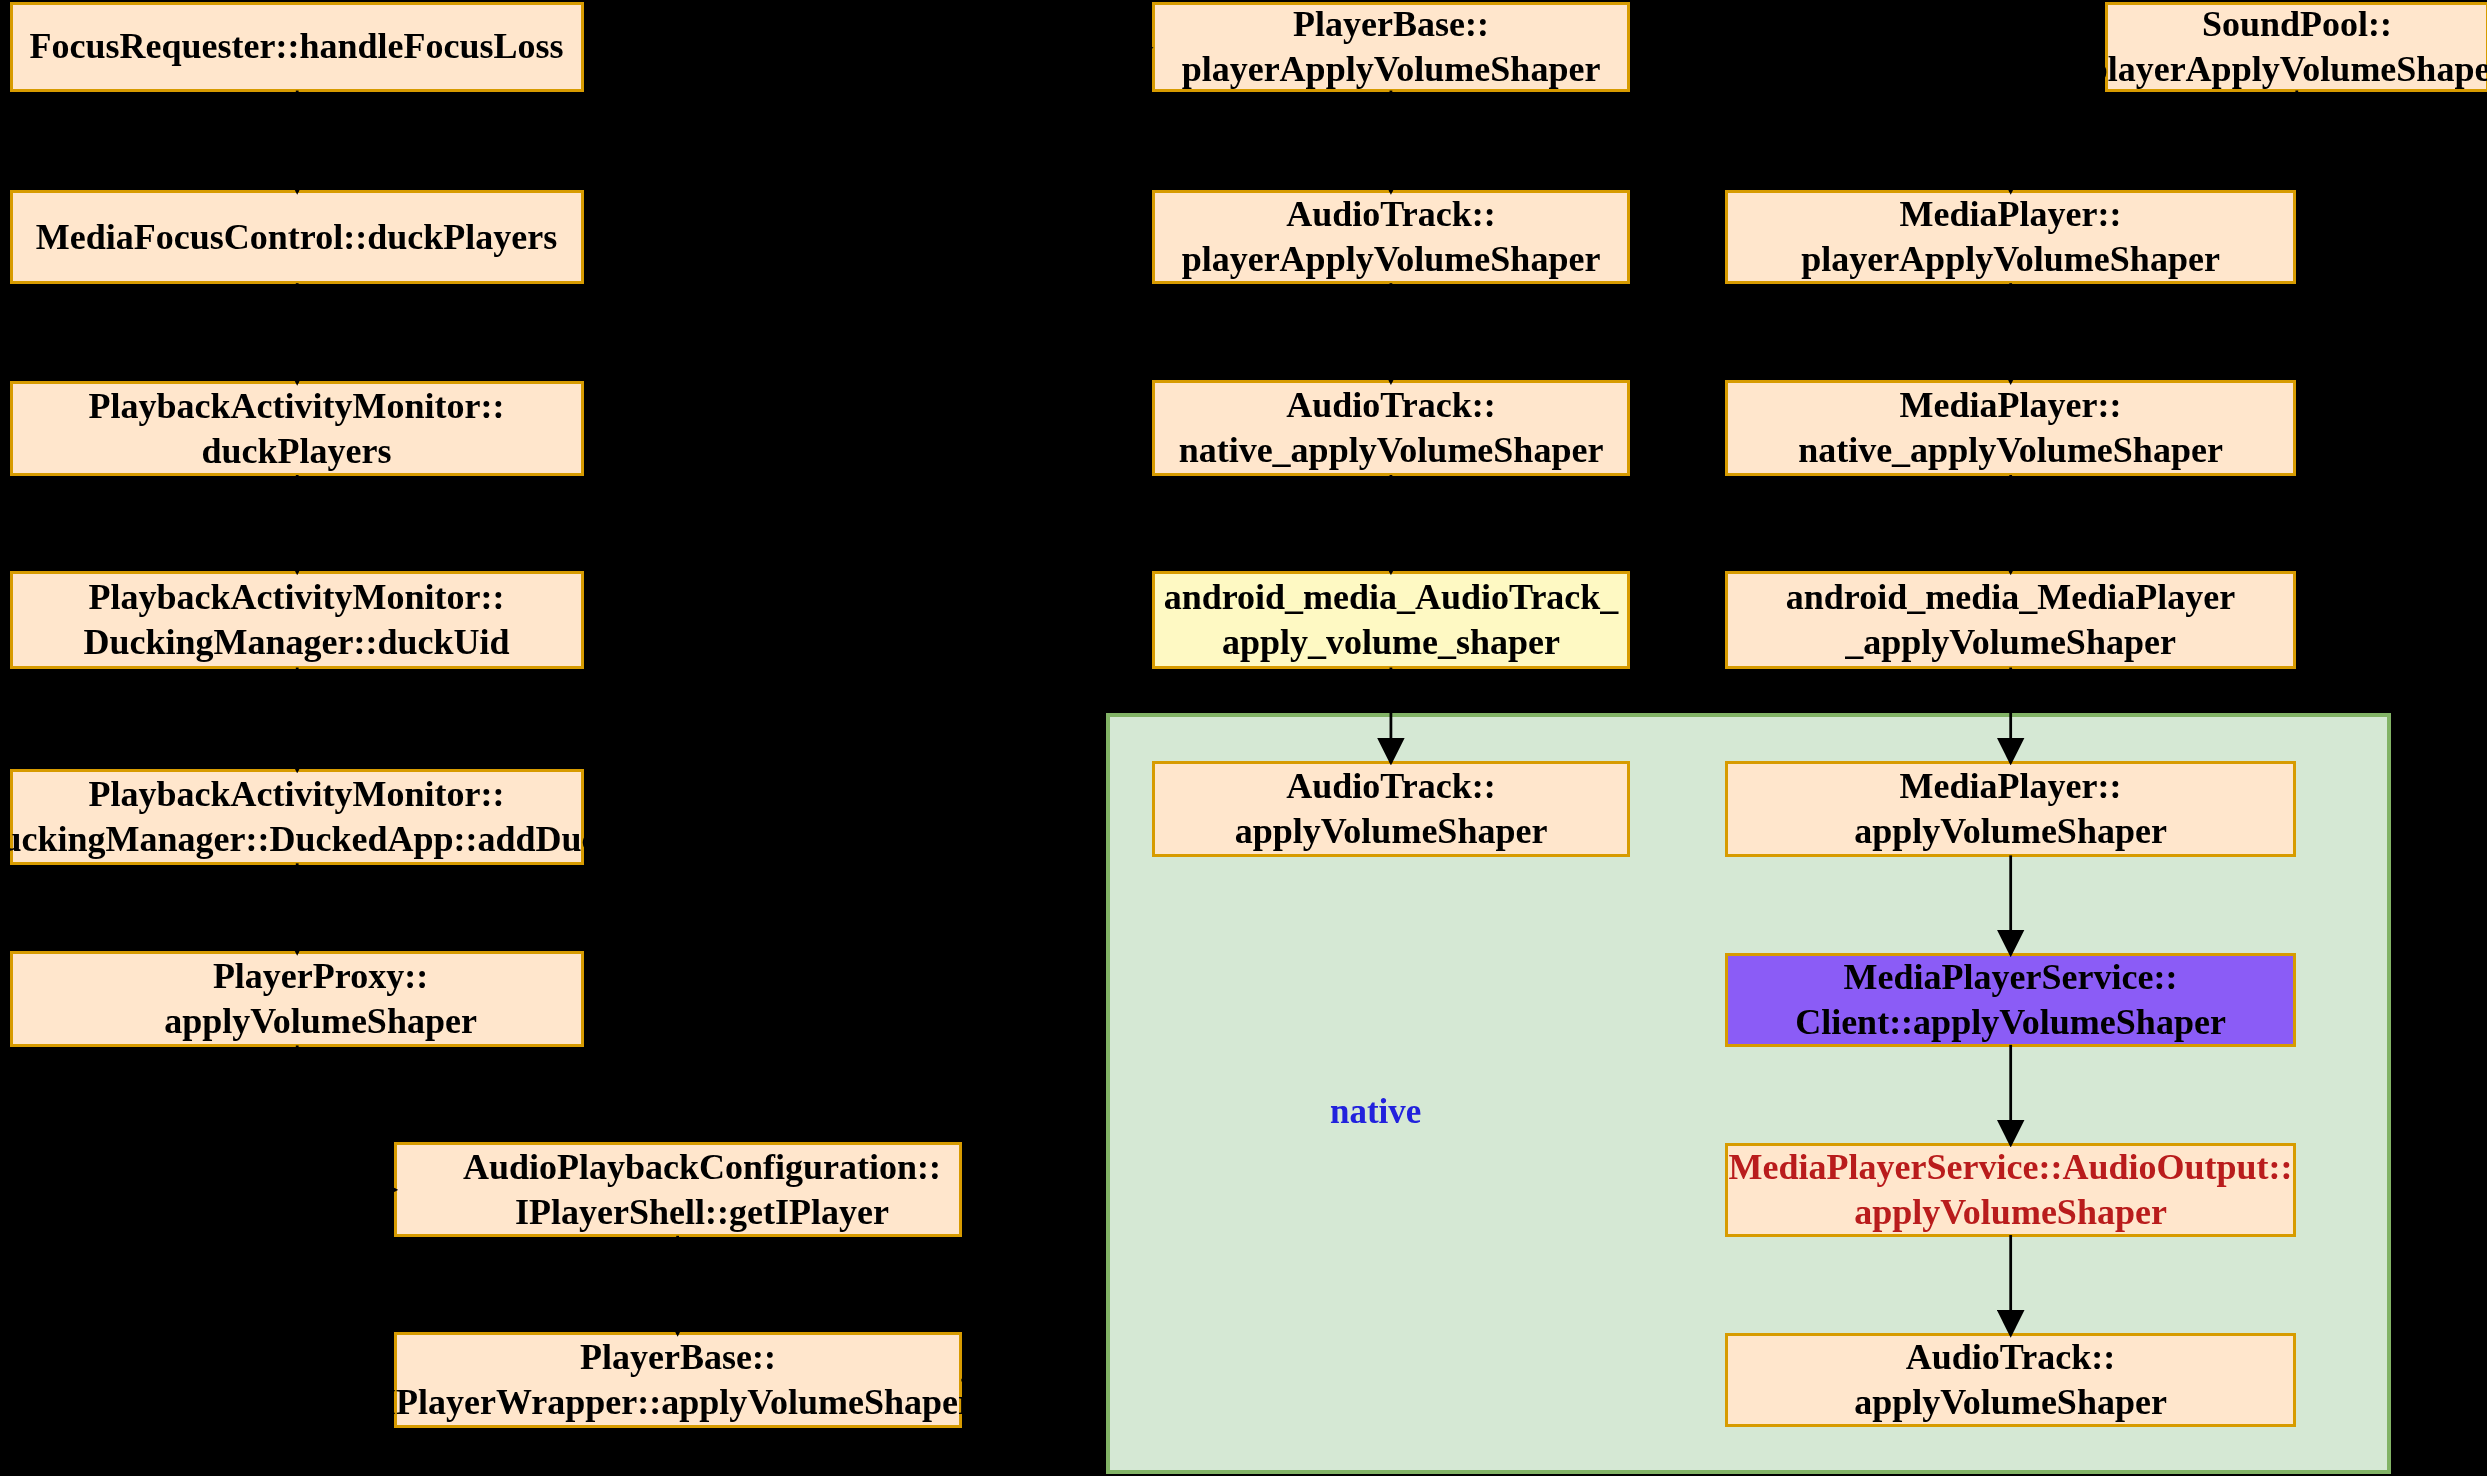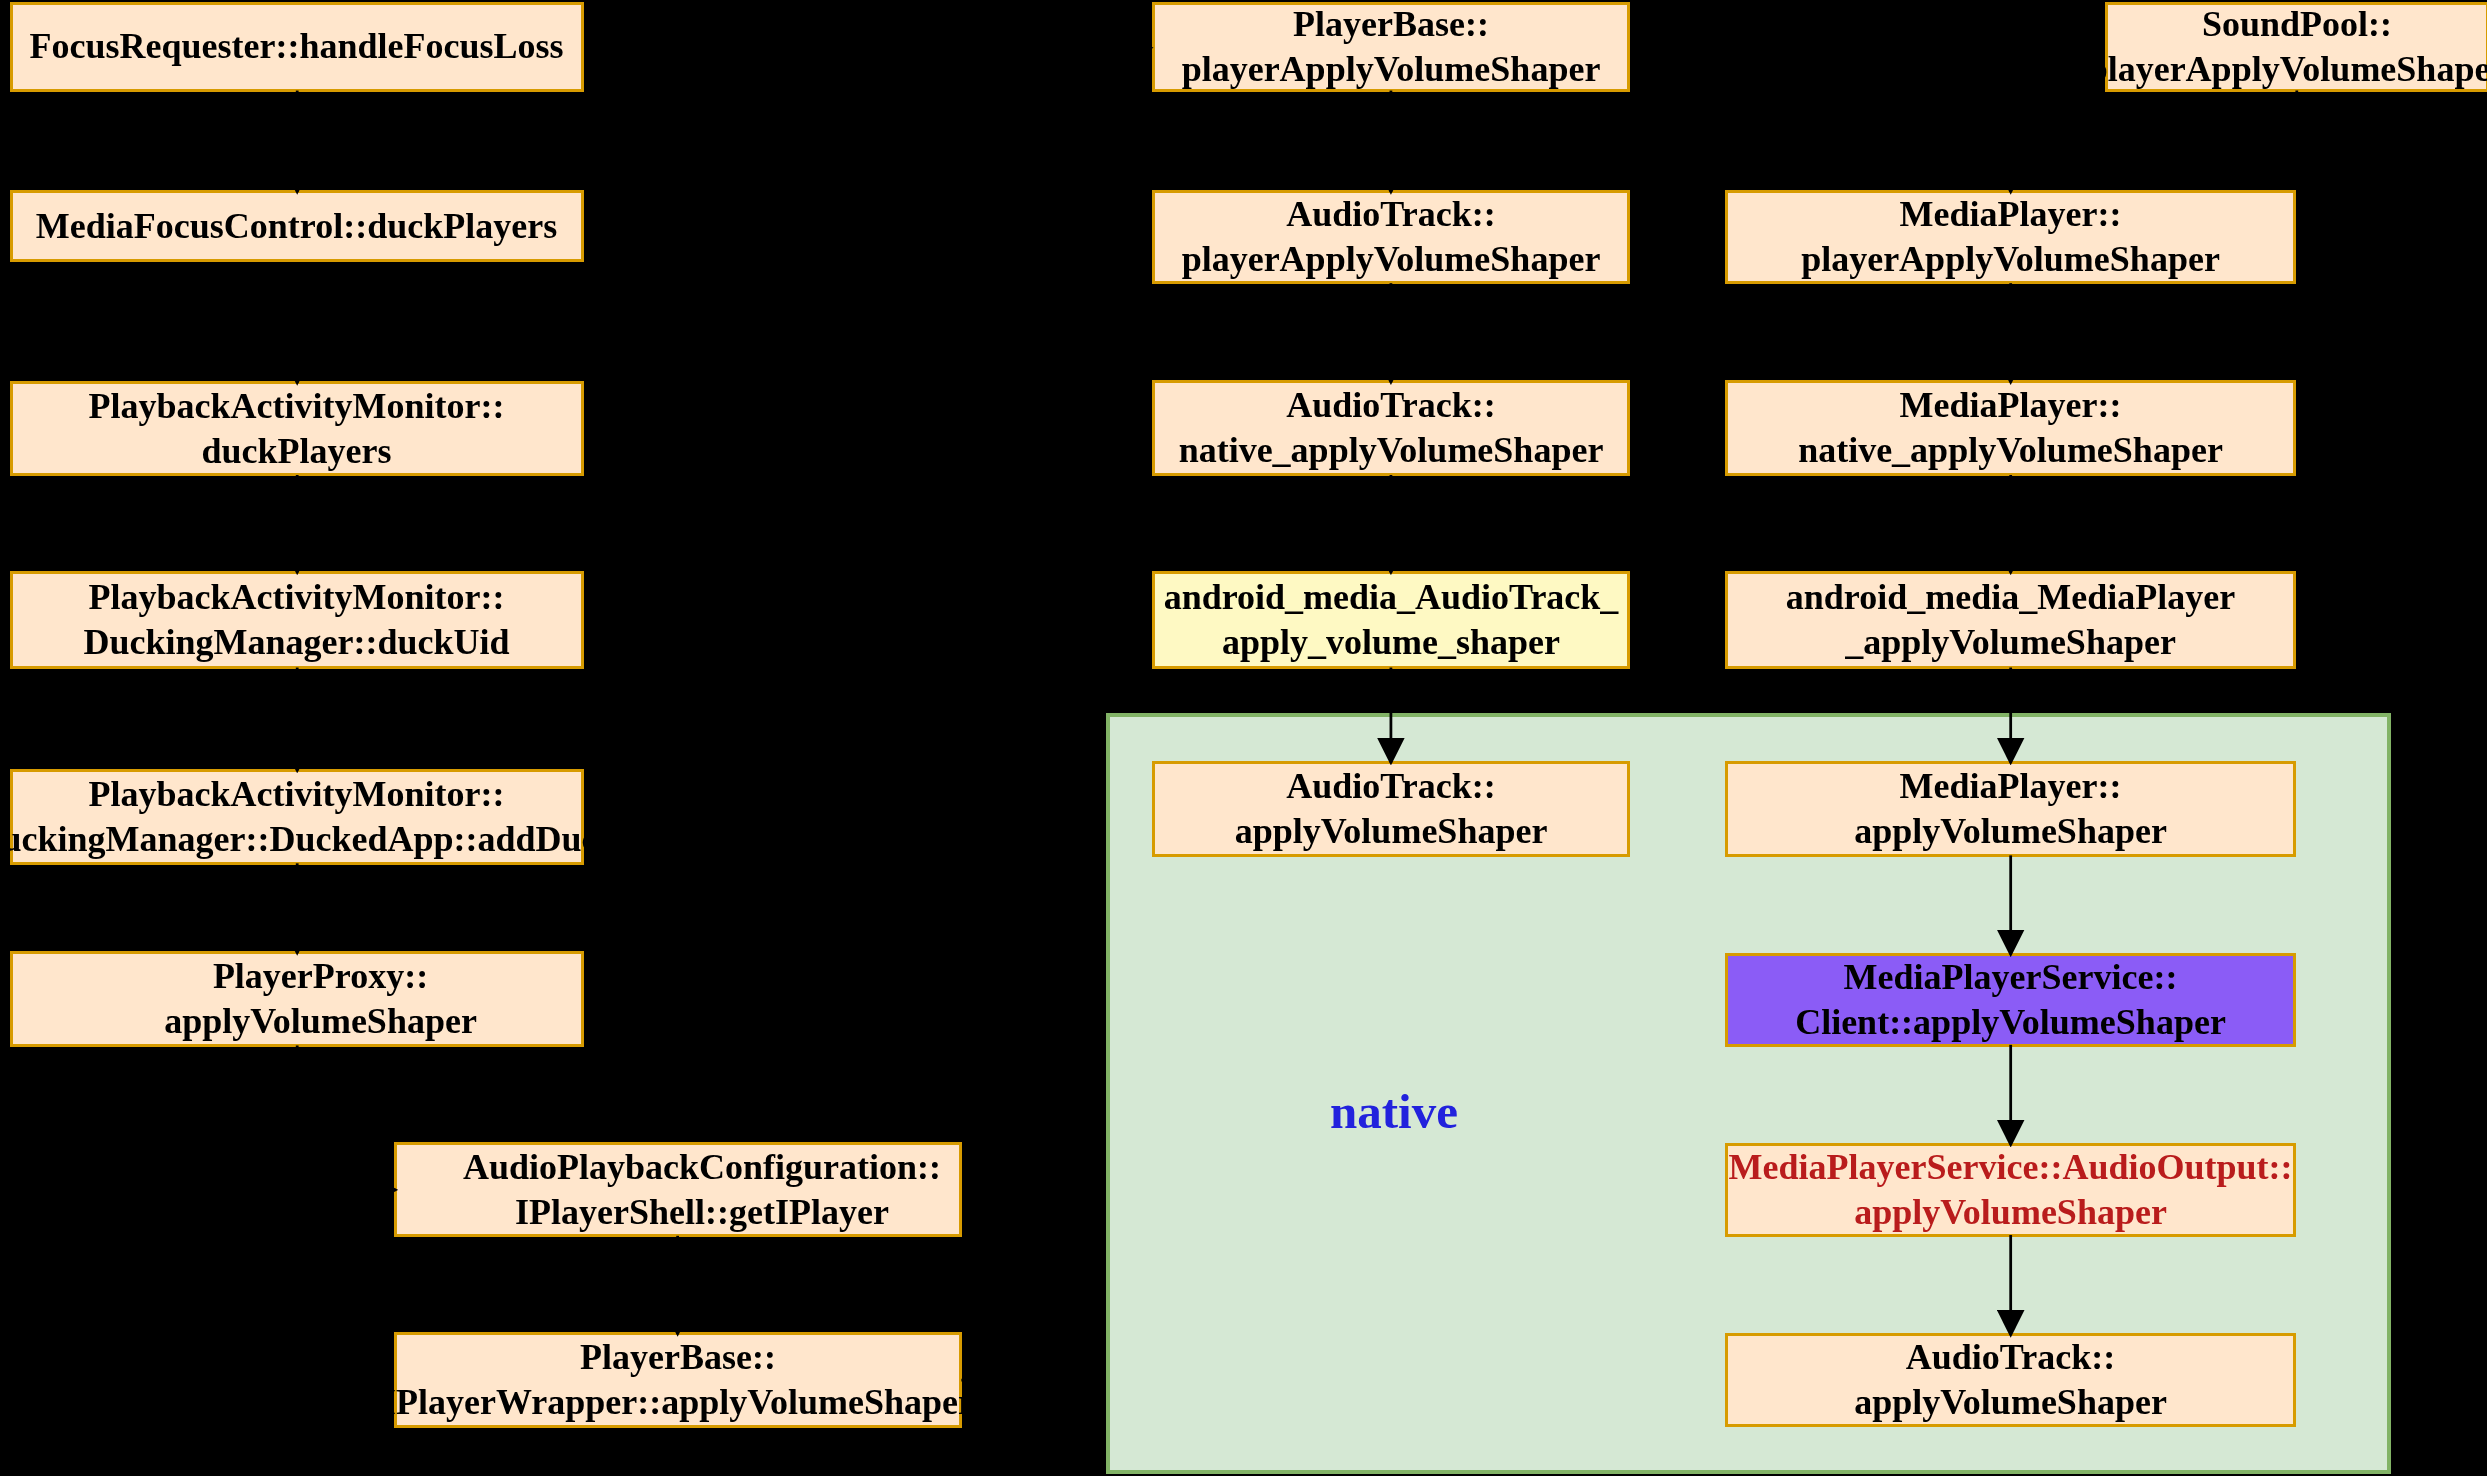--- a/index.html
+++ b/index.html
@@ -12,21 +12,21 @@
   }
   #native-box{
     position:absolute;
     box-sizing:border-box;
     background:#D5E8D4;
     border:4.8px solid #82B366;
   }
   .native-label{
     position:absolute;
     font-weight:bold;
-    font-size:49px;
+    font-size:35px;
     line-height:49px;
     color:#2222DD;
     white-space:nowrap;
   }
   #arrows{
     position:absolute;left:0;top:0;
     pointer-events:none;
   }
   #arrows polyline{
     fill:none;
@@ -53,21 +53,21 @@
 </head>
 <body>
 
 <div id="canvas">
   <div id="native-box" style="left: 1106px; top: 713px; width: 1285px; height: 761px; background: rgb(213, 232, 212); border-color: rgb(130, 179, 102);"></div>
   <span class="native-label" style="left: 1330px; top: 1087px; color: rgb(34, 34, 221);">native</span>
   <div id="nodes">
       <div class="node" style="left: 9.5px; top: 1.6px; width: 574px; height: 90px; background: rgb(255, 230, 204); border-color: rgb(215, 155, 0); color: rgb(0, 0, 0);">
         <span class="nline">FocusRequester::handleFocusLoss</span>
       </div>
-      <div class="node" style="left: 9.5px; top: 190px; width: 574px; height: 72px; background: rgb(255, 230, 204); border-color: rgb(215, 155, 0); color: rgb(0, 0, 0);">
+      <div class="node" style="left: 9.5px; top: 190px; width: 574px; height: 94px; background: rgb(255, 230, 204); border-color: rgb(215, 155, 0); color: rgb(0, 0, 0);">
         <span class="nline">MediaFocusControl::duckPlayers</span>
       </div>
       <div class="node" style="left: 9.5px; top: 381px; width: 574px; height: 95px; background: rgb(255, 230, 204); border-color: rgb(215, 155, 0); color: rgb(0, 0, 0);">
         <span class="nline">PlaybackActivityMonitor::</span>
         <span class="nline">duckPlayers</span>
       </div>
       <div class="node" style="left: 9.5px; top: 571px; width: 574px; height: 98px; background: rgb(255, 230, 204); border-color: rgb(215, 155, 0); color: rgb(0, 0, 0);">
         <span class="nline">PlaybackActivityMonitor::</span>
         <span class="nline">DuckingManager::duckUid</span>
       </div>

